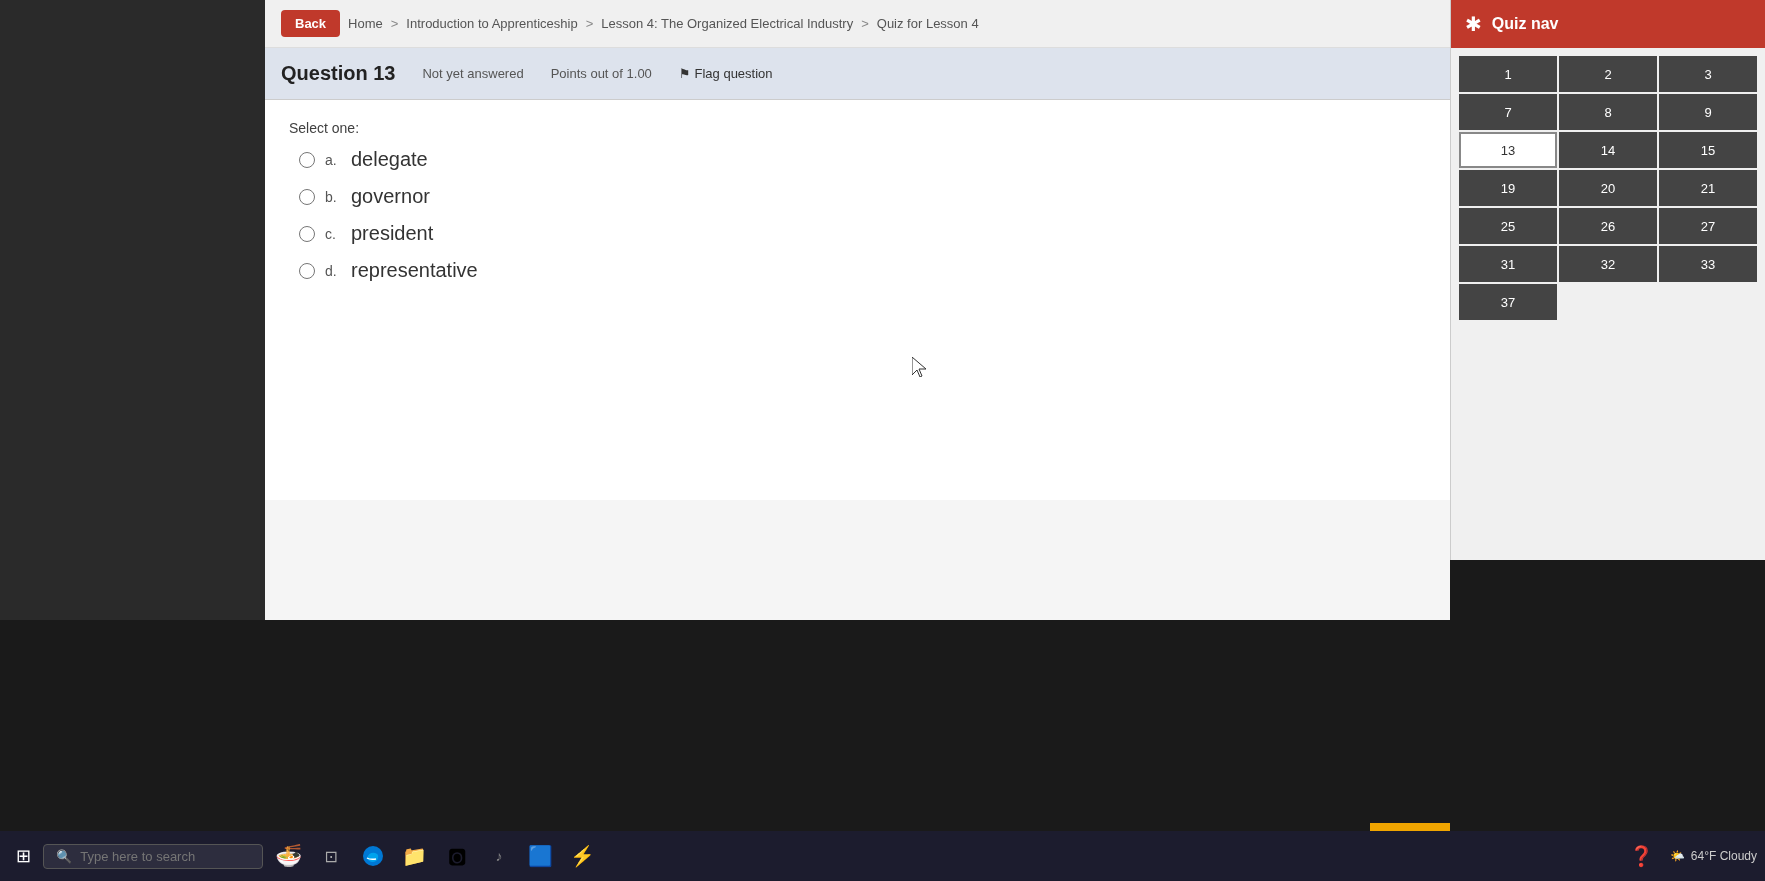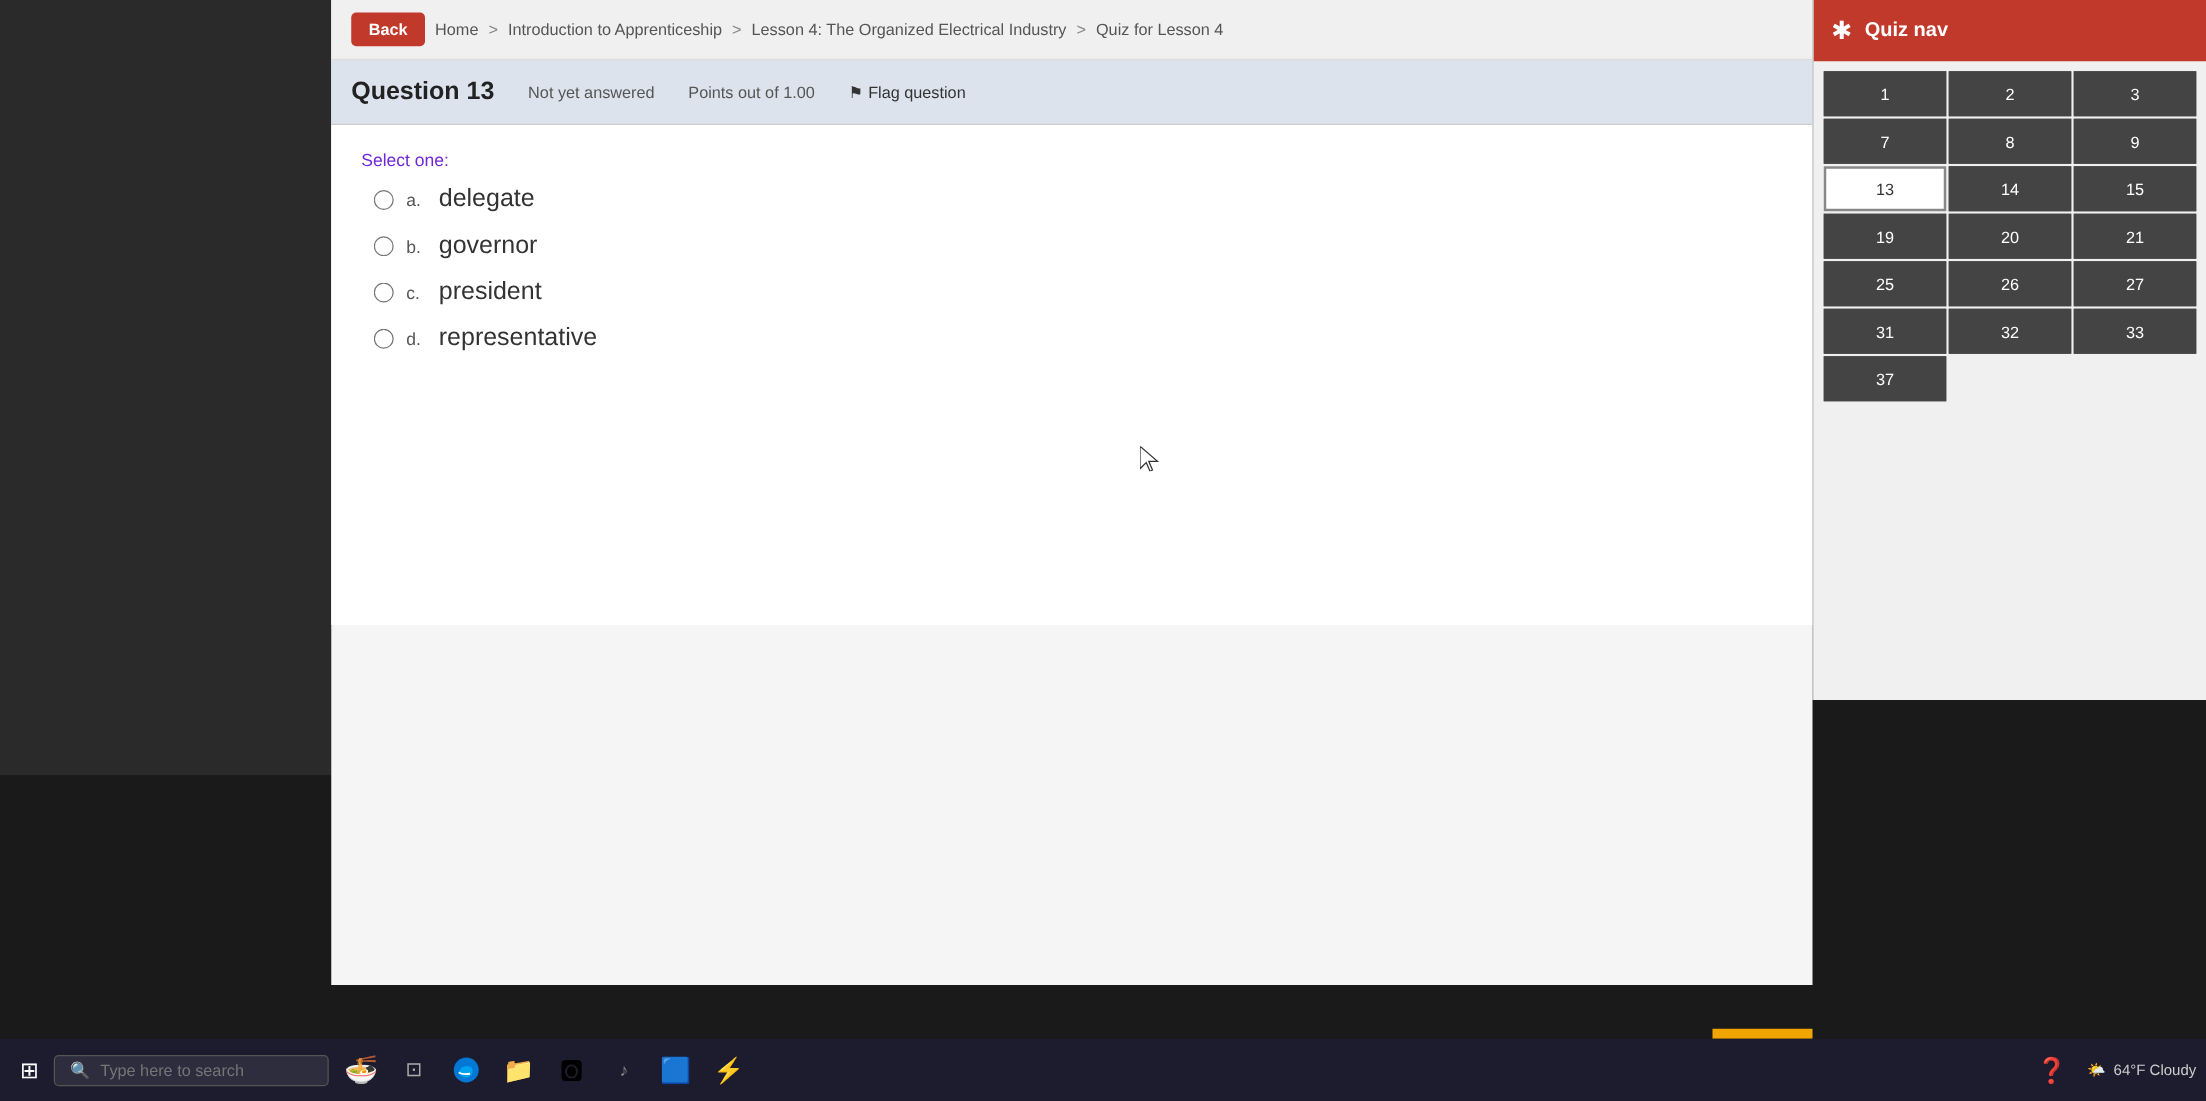--- a/index.html
+++ b/index.html
@@ -21,21 +21,21 @@
       height: 620px;
       background: #2a2a2a;
     }
 
     
     .main-content {
       position: absolute;
       left: 265px;
       top: 0;
       width: 1185px;
-      height: 788px;
+      height: 620px;
       background: #f5f5f5;
     }
 
     
     .breadcrumb-bar {
       background: #f0f0f0;
       padding: 10px 16px;
       display: flex;
       align-items: center;
       gap: 8px;
@@ -116,21 +116,21 @@
 
     .question-text {
       font-size: 15px;
       color: #222;
       line-height: 1.6;
       margin-bottom: 24px;
     }
 
     .select-one-label {
       font-size: 14px;
-      color: #6d28d9;
+      color: #404040;
       margin-bottom: 12px;
     }
 
     .options-list {
       list-style: none;
       display: flex;
       flex-direction: column;
       gap: 14px;
       padding-left: 10px;
     }

